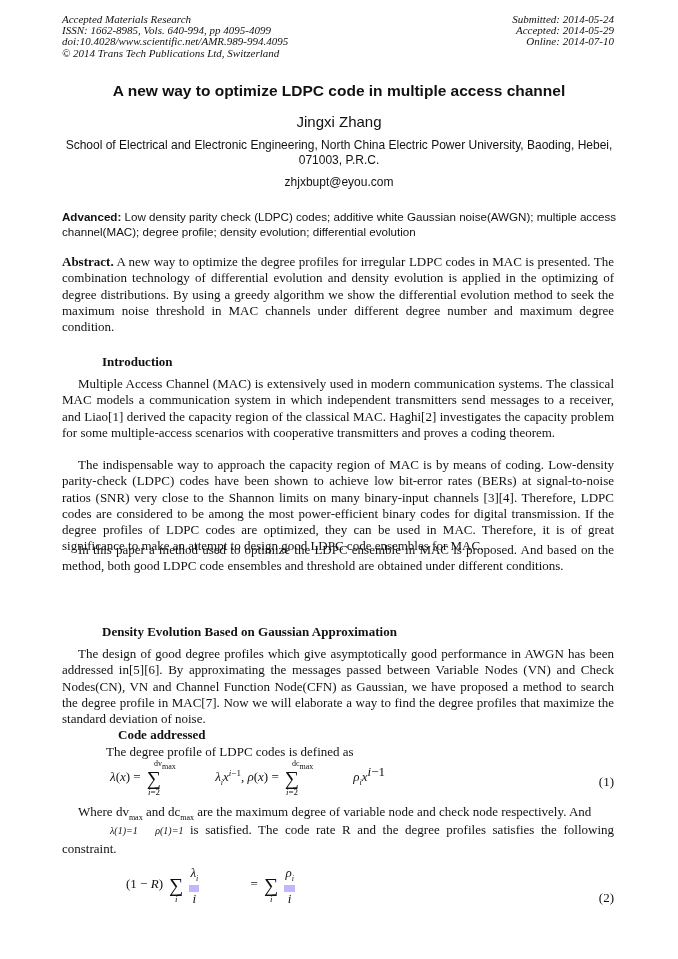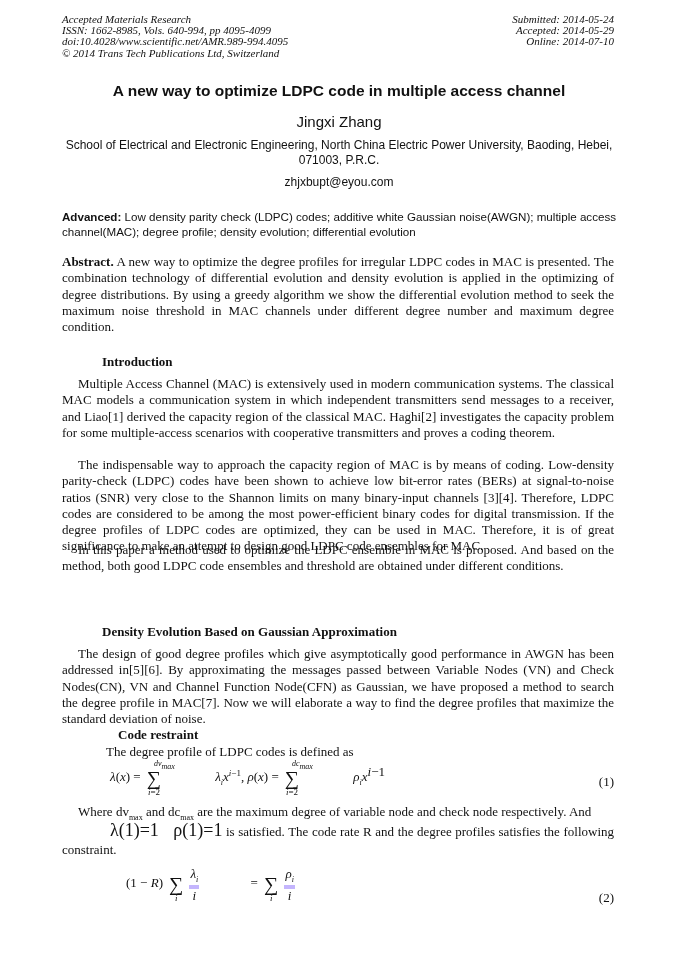--- a/index.html
+++ b/index.html
@@ -22,25 +22,25 @@
   .keywords b { font-weight:bold; }
   .para { position:absolute; left:62px; width:552px; font-size:13px; line-height:16.3px;
           text-align:justify; margin:0; }
   .indent { text-indent:16px; }
   .h { position:absolute; left:62px; font-weight:bold; font-size:13px;margin-left:40px; }
   .eq { position:absolute; left:62px; width:552px; font-size:13px; }
   .eqnum { position:absolute; right:64px; font-size:13px; }
   .math { font-family:"Liberation Serif", serif; font-style:normal;margin-left:48px; }
   .sum { position:relative; display:inline-block; text-align:center; vertical-align:middle; width:20px; }
   .sum .big { font-size:20px; line-height:20px; display:block; }
-  .sum .sup { font-size:8px; font-style:italic; display:block; line-height:8px; height:8px;padding-left:10px; }
+  .sum .sup { font-size:8px; display:block; line-height:8px; height:8px;padding-left:10px; }
   .sum .sub { font-size:9px; display:block; line-height:9px; }
   .frac { display:inline-block; vertical-align:middle; text-align:center; font-style:italic; font-size:13px; }
   .frac span { display:block; line-height:13px; }
-  .frac .num { border-bottom:4px solid #c4b5fd; padding:0 1px; }
+  .frac .num { border-bottom:7px solid #c4b5fd; padding:0 1px; }
   sub.s { font-size:8px; }
 </style>
 </head>
 <body>
 
 <div class="hdr hdr-left">
   <div>Accepted Materials Research</div>
   <div>ISSN: 1662-8985, Vols. 640-994, pp 4095-4099</div>
   <div>doi:10.4028/www.scientific.net/AMR.989-994.4095</div>
   <div>© 2014 Trans Tech Publications Ltd, Switzerland</div>
@@ -64,34 +64,34 @@
 <p class="para" style="top:254px;"><b>Abstract.</b> <span>A new way to optimize the degree profiles for irregular LDPC codes in MAC is presented. The combination technology of differential evolution and density evolution is applied in the optimizing of degree distributions. By using a greedy algorithm we show the differential evolution method to seek the maximum noise threshold in MAC channels under different degree number and maximum degree condition.</span></p>
 
 <div class="h" style="top:354px;">Introduction</div>
 <p class="para indent" style="top:376px;">Multiple Access Channel (MAC) is extensively used in modern communication systems. The classical MAC models a communication system in which independent transmitters send messages to a receiver, and Liao[1] derived the capacity region of the classical MAC. Haghi[2] investigates the capacity problem for some multiple-access scenarios with cooperative transmitters and proves a coding theorem.</p>
 <p class="para indent" style="top:457px;">The indispensable way to approach the capacity region of MAC is by means of coding. Low-density parity-check (LDPC) codes have been shown to achieve low bit-error rates (BERs) at signal-to-noise ratios (SNR) very close to the Shannon limits on many binary-input channels [3][4]. Therefore, LDPC codes are considered to be among the most power-efficient binary codes for digital transmission. If the degree profiles of LDPC codes are optimized, they can be used in MAC. Therefore, it is of great significance to make an attempt to design good LDPC code ensembles for MAC.</p>
 <p class="para indent" style="top:542px;">In this paper a method used to optimize the LDPC ensemble in MAC is proposed. And based on the method, both good LDPC code ensembles and threshold are obtained under different conditions.</p>
 
 <div class="h" style="top:624px;font-family:Liberation Serif, serif;">Density Evolution Based on Gaussian Approximation</div>
 <p class="para indent" style="top:646px;">The design of good degree profiles which give asymptotically good performance in AWGN has been addressed in[5][6]. By approximating the messages passed between Variable Nodes (VN) and Check Nodes(CN), VN and Channel Function Node(CFN) as Gaussian, we have proposed a method to search the degree profile in MAC[7]. Now we will elaborate a way to find the degree profiles that maximize the standard deviation of noise.</p>
 
-<div class="h" style="top:727px; left:78px;">Code restraint</div>
+<div class="h" style="top:727px; left:78px;">Code addressed</div>
 <div class="eq" style="top:744px; left:78px;margin-left:28px;">The degree profile of LDPC codes is defined as</div>
 
 <div class="eq" style="top:760px;">
   <span class="math"><i>λ</i>(<i>x</i>) = </span>
   <span class="sum"><span class="sup">dv<sub class="s">max</sub></span><span class="big">∑</span><span class="sub"><i>i</i>=2</span></span>
   <span class="math"><i>λ<sub class="s">i</sub>x</i><sup style="font-size:9px"><i>i</i>−1</sup>, <i>ρ</i>(<i>x</i>) = </span>
   <span class="sum"><span class="sup">dc<sub class="s">max</sub></span><span class="big">∑</span><span class="sub"><i>i</i>=2</span></span>
   <span class="math"><i>ρ<sub class="s">i</sub>x</i><sup style="font-size:13px"><i>i</i>−1</sup></span>
 </div>
 <div class="eqnum" style="top:774px;">(1)</div>
 
 <p class="para indent" style="top:804px;"><span>Where dv</span><sub class="s">max</sub><span> and dc</span><sub class="s">max</sub><span> are the maximum degree of variable node and check node respectively. And</span></p>
-<p class="para" style="top:821px; line-height:18px;"><span class="math" style="font-size:18px; white-space:pre;">λ(1)=1   ρ(1)=1</span><span> is satisfied. The code rate R and the degree profiles satisfies the following constraint.</span></p>
+<p class="para" style="top:821px; line-height:18px;"><span class="math" style="font-style:italic; font-size:10px; white-space:pre;">λ(1)=1   ρ(1)=1</span><span> is satisfied. The code rate R and the degree profiles satisfies the following constraint.</span></p>
 
 <div class="eq" style="top:866px; left:78px;">
   <span class="math">(1 − <i>R</i>)</span>
   <span class="sum"><span class="sup"></span><span class="big">∑</span><span class="sub"><i>i</i></span></span>
   <span class="frac"><span class="num"><i>λ<sub class="s">i</sub></i></span><span><i>i</i></span></span>
   <span class="math"> = </span>
   <span class="sum"><span class="sup"></span><span class="big">∑</span><span class="sub"><i>i</i></span></span>
   <span class="frac"><span class="num"><i>ρ<sub class="s">i</sub></i></span><span><i>i</i></span></span>
 </div>
 <div class="eqnum" style="top:890px;">(2)</div>

